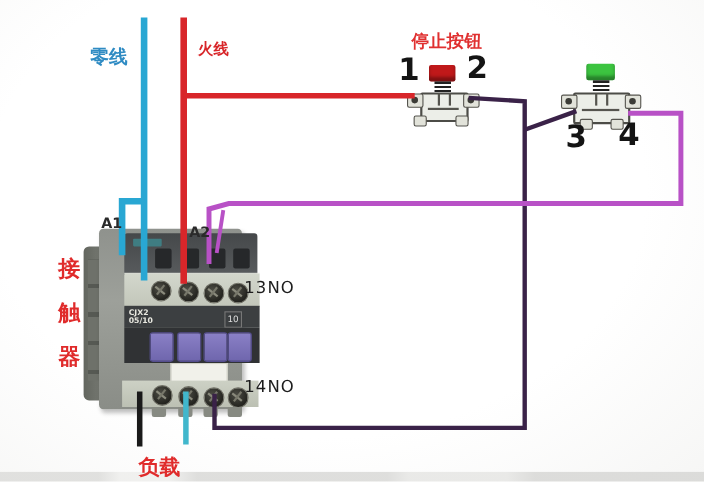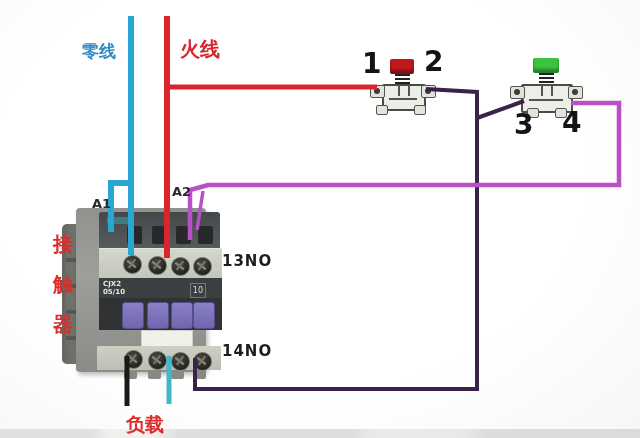--- a/index.html
+++ b/index.html
@@ -4,24 +4,24 @@
 <style>
   html,body{margin:0;padding:0;background:#ffffff;}
   #stage{
     position:relative;width:640px;height:438px;overflow:hidden;
     background:radial-gradient(ellipse at 45% 40%, #ffffff 60%, #f6f6f5 100%);
     font-family:"DejaVu Sans","Liberation Sans",sans-serif;
   }
   .abs{position:absolute;}
   .lbl{font-weight:bold;white-space:nowrap;}
   .num{font-weight:bold;color:#141414;font-size:28px;line-height:1;}
-  .terms{font-size:15px;color:#1d1d1d;letter-spacing:1px;font-weight:bold;}
+  .terms{font-size:15px;color:#1d1d1d;letter-spacing:1px;font-weight:normal;}
   .ab-lbl{font-size:13px;font-weight:bold;color:#2a2a2a;}
   
-  #contactor{left:60px;top:206px;width:150px;height:170px;z-index:1;}
+  #contactor{left:74px;top:206px;width:150px;height:170px;z-index:1;}
   .ct-flange{left:2px;top:18px;width:22px;height:140px;background:linear-gradient(90deg,#63665f,#7c7f78);border-radius:5px 0 0 5px;}
   .ct-flange:before{content:"";position:absolute;left:4px;top:12px;width:10px;height:110px;
      background:repeating-linear-gradient(180deg,#6e716a 0 22px,#565953 22px 26px);}
   .ct-body{left:16px;top:2px;width:130px;height:164px;background:linear-gradient(180deg,#8f928d,#9da09a 40%,#8a8d87);border-radius:4px;box-shadow:2px 3px 4px rgba(0,0,0,.25);}
   .ct-tophouse{left:23px;top:4px;width:121px;height:38px;background:linear-gradient(180deg,#45484a,#585b5d);border-radius:3px 3px 0 0;}
   .ct-chip{left:8px;top:5px;width:26px;height:7px;background:#3f7d82;border-radius:1px;}
   .ct-recess{width:15px;height:18px;top:14px;background:#26282a;border-radius:2px;}
   .ct-strip{left:23px;top:40px;width:123px;height:30px;background:linear-gradient(180deg,#d3d7cc,#c2c6ba);border-top:1px solid #e4e7de;}
   .screw{width:17px;height:17px;border-radius:50%;background:radial-gradient(circle at 40% 35%,#4d4d45,#24241f 70%);border:1px solid #6f6f65;}
   .screw:before{content:"";position:absolute;left:2px;top:7px;width:11px;height:2px;background:#8a8a7c;transform:rotate(38deg);}
@@ -145,29 +145,30 @@
         <div class="abs pb-dot"></div>
       </div>
     <div class="abs pb-lug" style="left:63px;top:42px">
         <div class="abs pb-dot"></div>
       </div>
     <div class="abs pb-foot" style="left:22px;top:64px"></div>
     <div class="abs pb-foot" style="left:50px;top:64px"></div>
   </div>
 
   <div class="abs lbl toplayer" style="left: 82px; top: 40px; font-size: 17px; color: rgb(47, 139, 195);">零线</div>
-  <div class="abs lbl toplayer" style="left: 180px; top: 36px; font-size: 20px; color: rgb(216, 38, 42);">火线</div>
+  <div class="abs lbl toplayer" style="left: 180px; top: 36px; font-size: 14px; color: rgb(216, 38, 42);">火线</div>
+  <div class="abs lbl toplayer" style="left: 374px; top: 28px; font-size: 16px; color: rgb(224, 48, 48);">停止按钮</div>
 
   <div class="abs num toplayer" style="left:362px;top:50px">1</div>
   <div class="abs num toplayer" style="left:424px;top:48px">2</div>
   <div class="abs num toplayer" style="left:514px;top:111px">3</div>
   <div class="abs num toplayer" style="left:562px;top:109px">4</div>
 
   <div class="abs ab-lbl toplayer" style="left:92px;top:196px">A1</div>
-  <div class="abs ab-lbl toplayer" style="left:172px;top:184px">A2</div>
+  <div class="abs ab-lbl toplayer" style="left:172px;top:204px">A2</div>
 
   <div class="abs terms toplayer" style="left:222px;top:252px">13NO</div>
   <div class="abs terms toplayer" style="left:222px;top:342px">14NO</div>
 
   <div class="abs lbl toplayer" style="left: 52px; top: 224px; font-size: 20px; line-height: 40px; width: 22px; text-align: center; color: rgb(224, 43, 43);">
     <div>接</div>
     <div>触</div>
     <div>器</div>
   </div>
 

